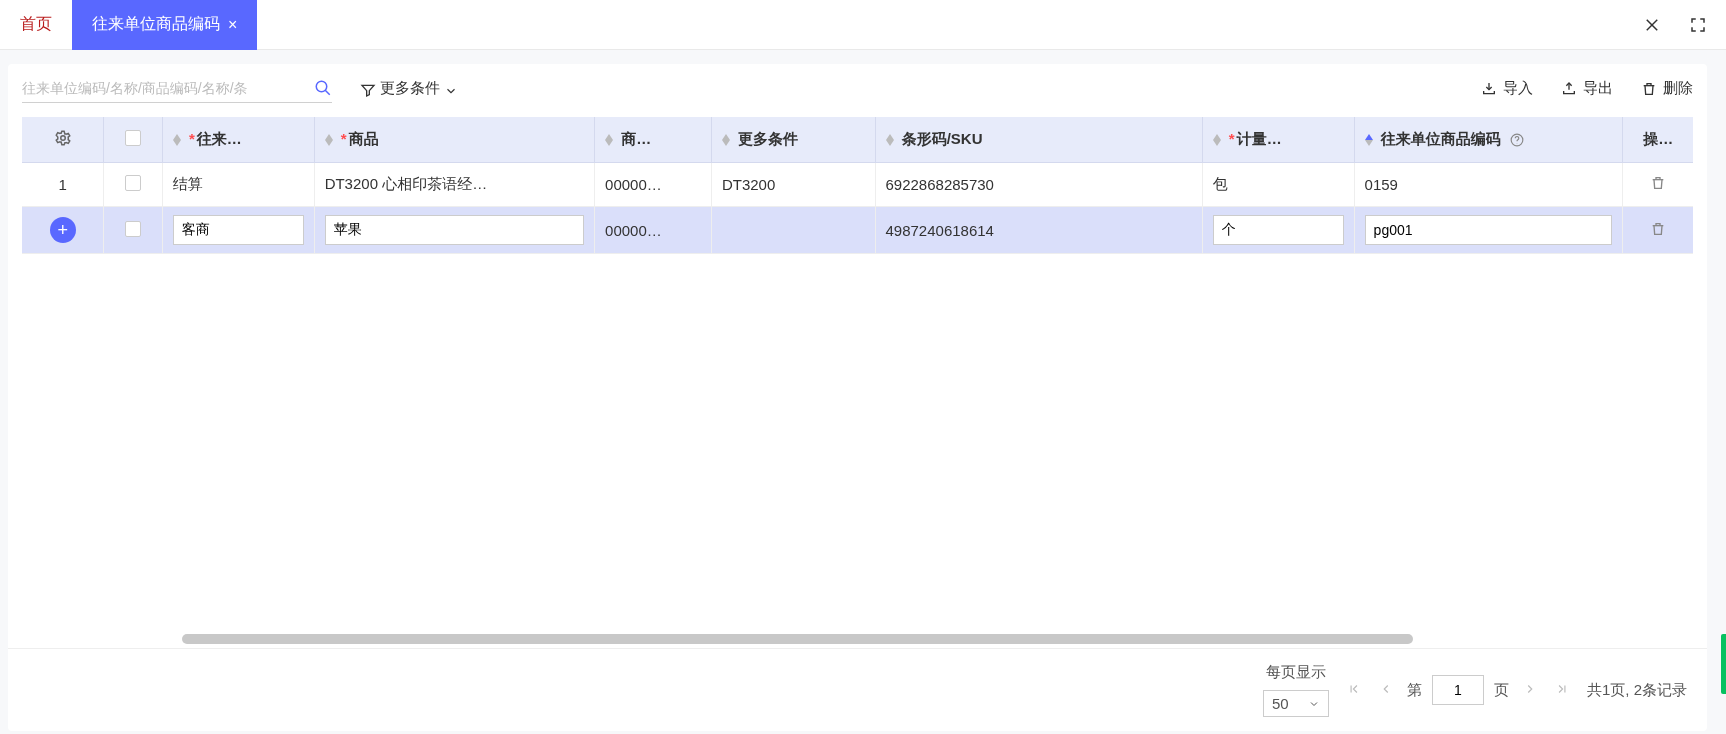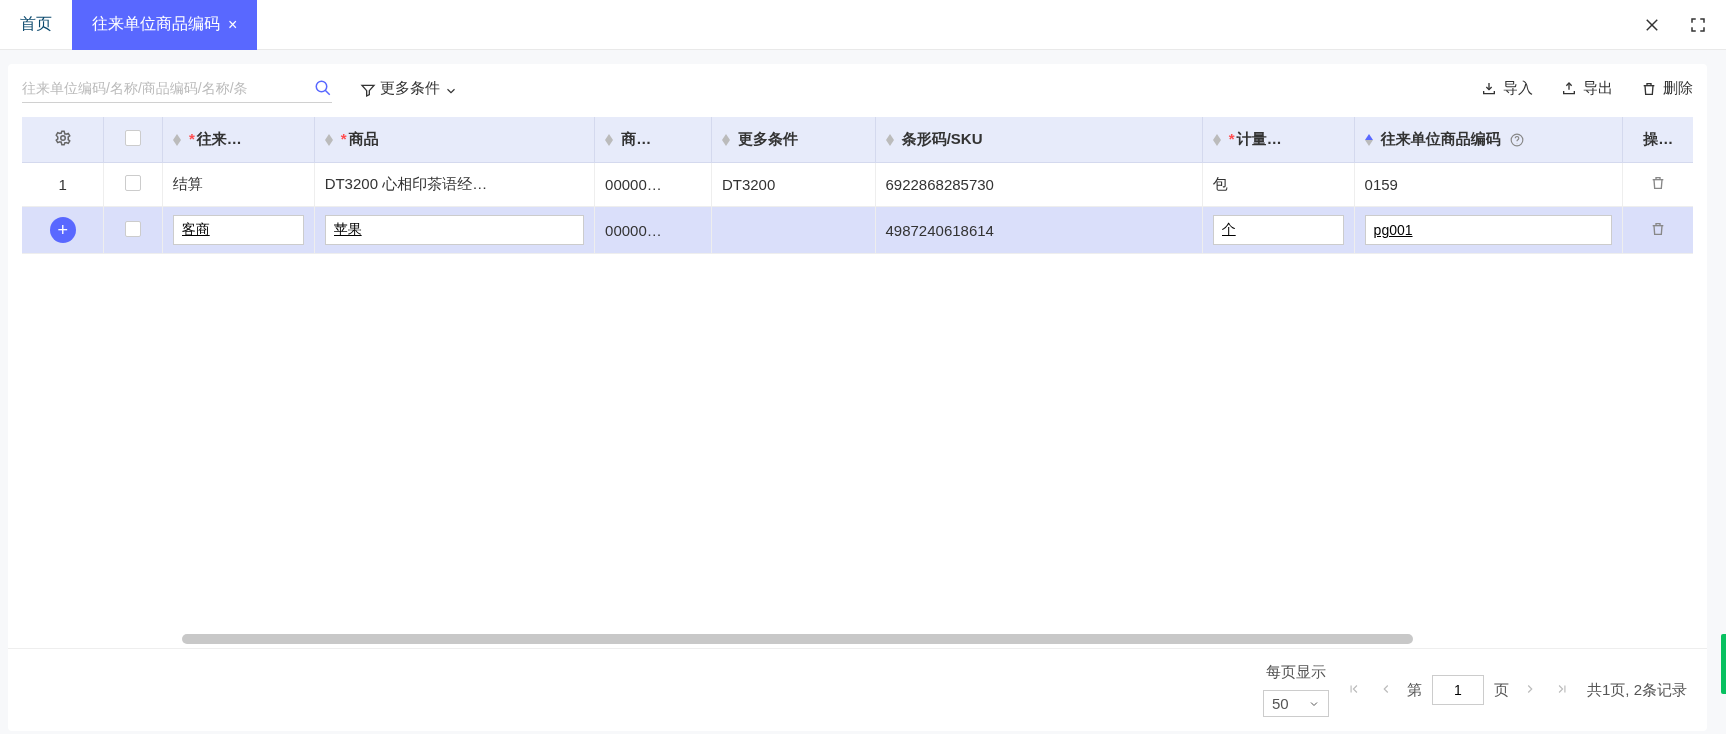--- a/index.html
+++ b/index.html
@@ -18,21 +18,21 @@
     border-bottom: 1px solid #e9e9e9;
     padding: 0;
   }
   .tab {
     display: flex;
     align-items: center;
     height: 50px;
     padding: 0 20px;
     cursor: pointer;
     font-size: 16px;
-    color: #0c4a6e;
+    color: #b91c1c;
     gap: 8px;
   }
   .tab.active {
     background: #5968ff;
     color: #fff;
   }
   .tab-close {
     font-size: 16px;
     line-height: 1;
     cursor: pointer;
@@ -197,21 +197,20 @@
     cursor: pointer;
   }
   .cell-input {
     width: 100%;
     height: 30px;
     border: 1px solid #ccc;
     background: #fff;
     padding: 0 8px;
     font-size: 14px;
     outline: none;
-    text-decoration: underline;
   }
   .trash-icon {
     color: #888;
     cursor: pointer;
     display: inline-flex;
     align-items: center;
     justify-content: center;
   }
   .table-body-area {
     height: 380px;

